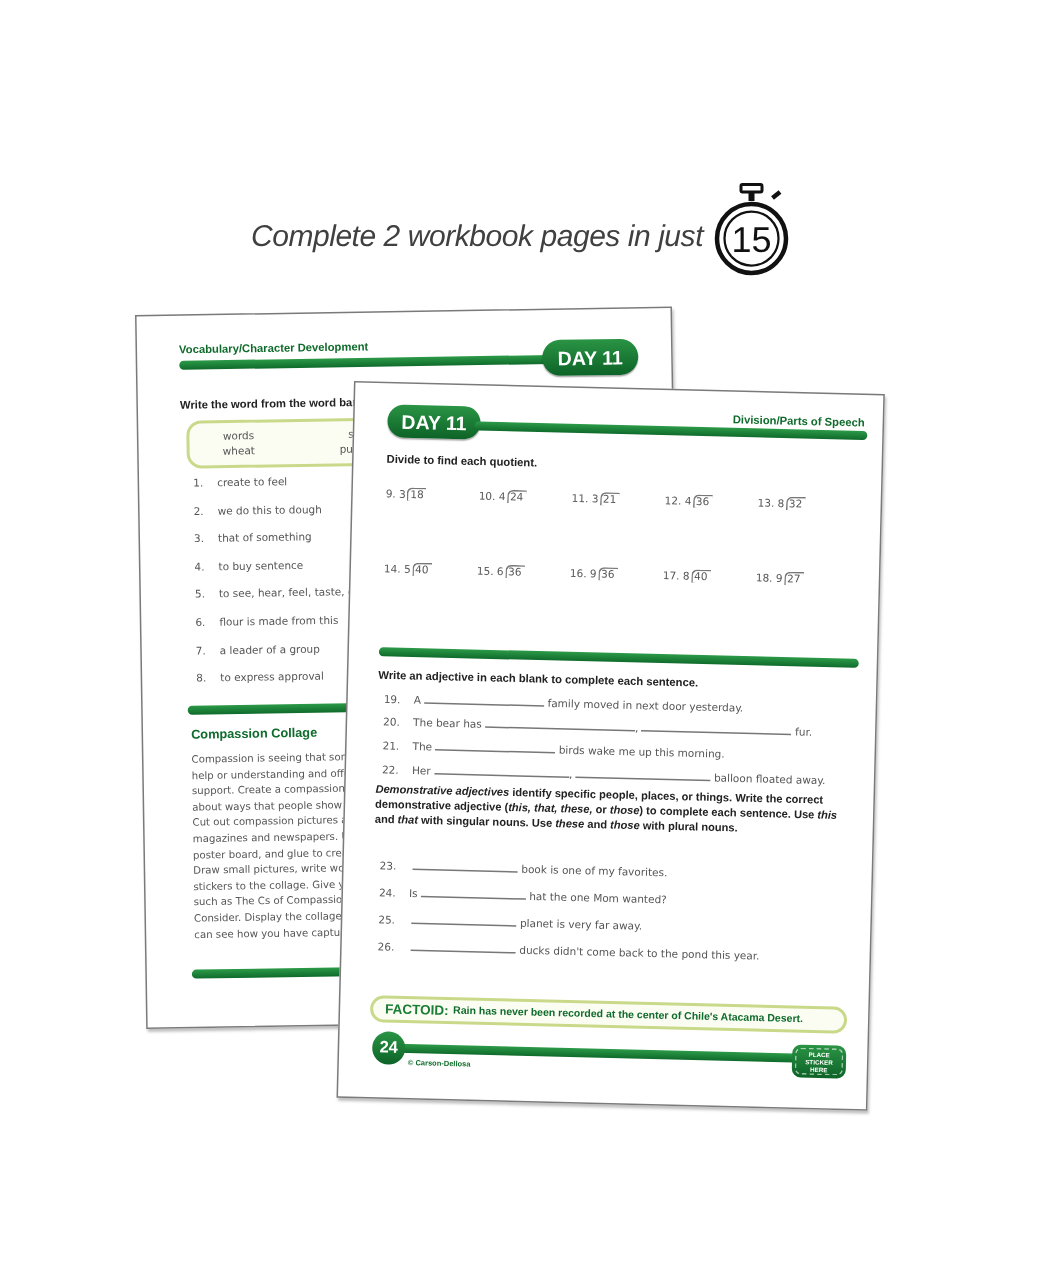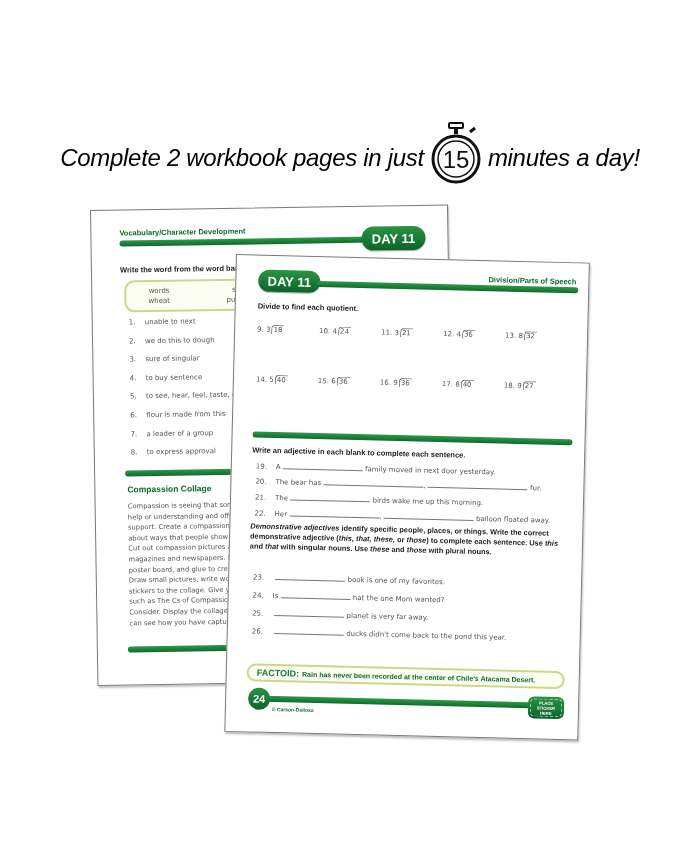--- a/index.html
+++ b/index.html
@@ -5,21 +5,21 @@
   html, body { margin:0; padding:0; }
   body {
     width:700px; height:855px; background:#ffffff; position:relative; overflow:hidden;
     font-family:"DejaVu Sans", sans-serif; color:#333;
   }
   .headline {
     position:absolute; left:0; top:118px; width:700px; height:80px;
     display:flex; align-items:center; justify-content:center;
   }
   .headline-text {
-    font-family:"Liberation Sans", sans-serif; font-style:italic; font-size:24px; color:#000000;
+    font-family:"Liberation Sans", sans-serif; font-style:italic; font-size:20px; color:#404040;
     letter-spacing:-0.3px;
   }
   .stopwatch { width:52px; height:64px; margin:0 6px; position:relative; top:-4px; }
 
   .page {
     position:absolute; background:#fff; border:1px solid #7a7a7a;
     box-shadow: 1px 2px 2px rgba(0,0,0,0.25);
   }
   .page-back {
     left:90px; top:210px; width:356px; height:474px; transform:rotate(-0.9deg); transform-origin:0 0;
@@ -87,44 +87,43 @@
 <div class="headline">
   <span class="headline-text">Complete 2 workbook pages in just</span>
   <svg class="stopwatch" viewBox="0 0 52 64">
     <rect x="19" y="1" width="14" height="5" rx="1" fill="none" stroke="#111" stroke-width="2"></rect>
     <rect x="24" y="6" width="4" height="6" fill="#111"></rect>
     <line x1="40" y1="10" x2="45" y2="6" stroke="#111" stroke-width="3"></line>
     <circle cx="26" cy="37" r="23" fill="#fff" stroke="#111" stroke-width="3"></circle>
     <circle cx="26" cy="37" r="18" fill="none" stroke="#111" stroke-width="1.5"></circle>
     <text x="26" y="46" text-anchor="middle" font-family="Liberation Sans, sans-serif" font-size="24" fill="#111">15</text>
   </svg>
-  <span class="headline-text">minutes a day!</span>
 </div>
 
 <div class="page page-back">
   <div class="section-label" style="left:28px; top:18px;">Vocabulary/Character Development</div>
   <div class="greenbar" style="left:28px; top:30px; width:270px;"></div>
   <div class="pill" style="left:270px; top:20px; width:64px; height:24px;">DAY 11</div>
   <div class="instr" style="left:28px; top:55px;">Write the word from the word bank th</div>
 
   <div class="wordbank">
     <div class="wb-col" style="left:22px;">
       <div>words</div>
       <div>wheat</div>
     </div>
     <div class="wb-col" style="left:100px;">
       <div>sense</div>
       <div>purchase</div>
     </div>
   </div>
 
   <div class="list">
-    <div class="list-item"><span class="num">1.</span><span>unable to next</span></div>
+    <div class="list-item"><span class="num">1.</span><span>create to feel</span></div>
     <div class="list-item"><span class="num">2.</span><span>we do this to dough</span></div>
-    <div class="list-item"><span class="num">3.</span><span>sure of singular</span></div>
+    <div class="list-item"><span class="num">3.</span><span>that of something</span></div>
     <div class="list-item"><span class="num">4.</span><span>to buy sentence</span></div>
     <div class="list-item"><span class="num">5.</span><span>to see, hear, feel, taste, or sme</span></div>
     <div class="list-item"><span class="num">6.</span><span>flour is made from this</span></div>
     <div class="list-item"><span class="num">7.</span><span>a leader of a group</span></div>
     <div class="list-item"><span class="num">8.</span><span>to express approval</span></div>
   </div>
 
   <div class="greenbar" style="left:30px; top:260px; width:130px;"></div>
   <div class="collage-title">Compassion Collage</div>
   <div class="collage-body">

